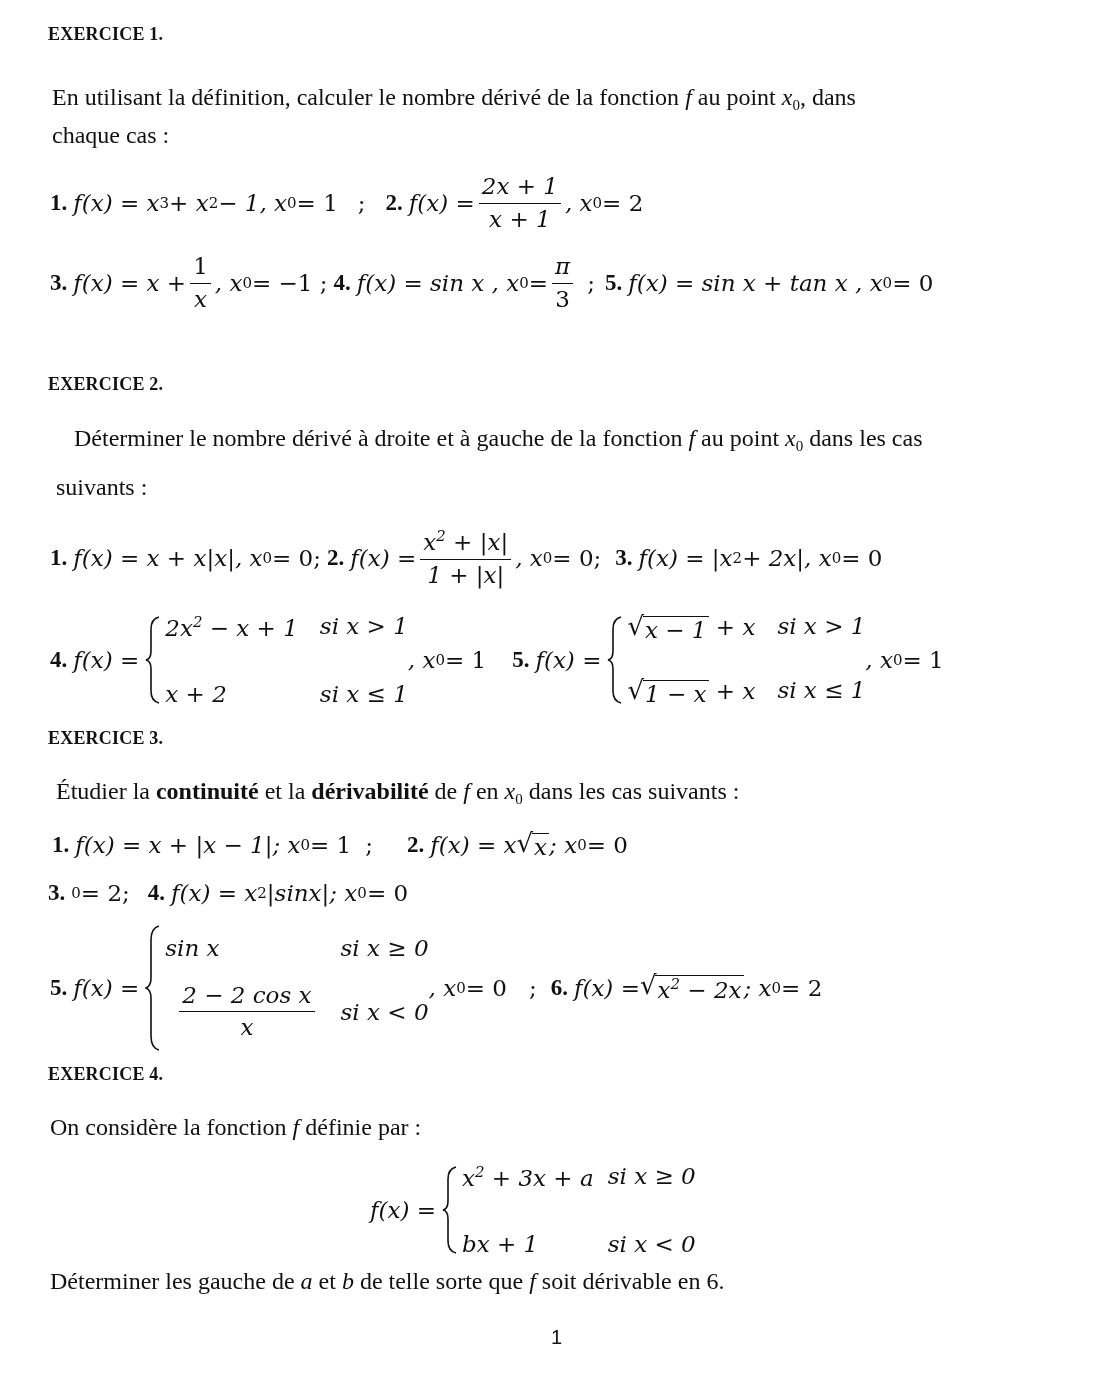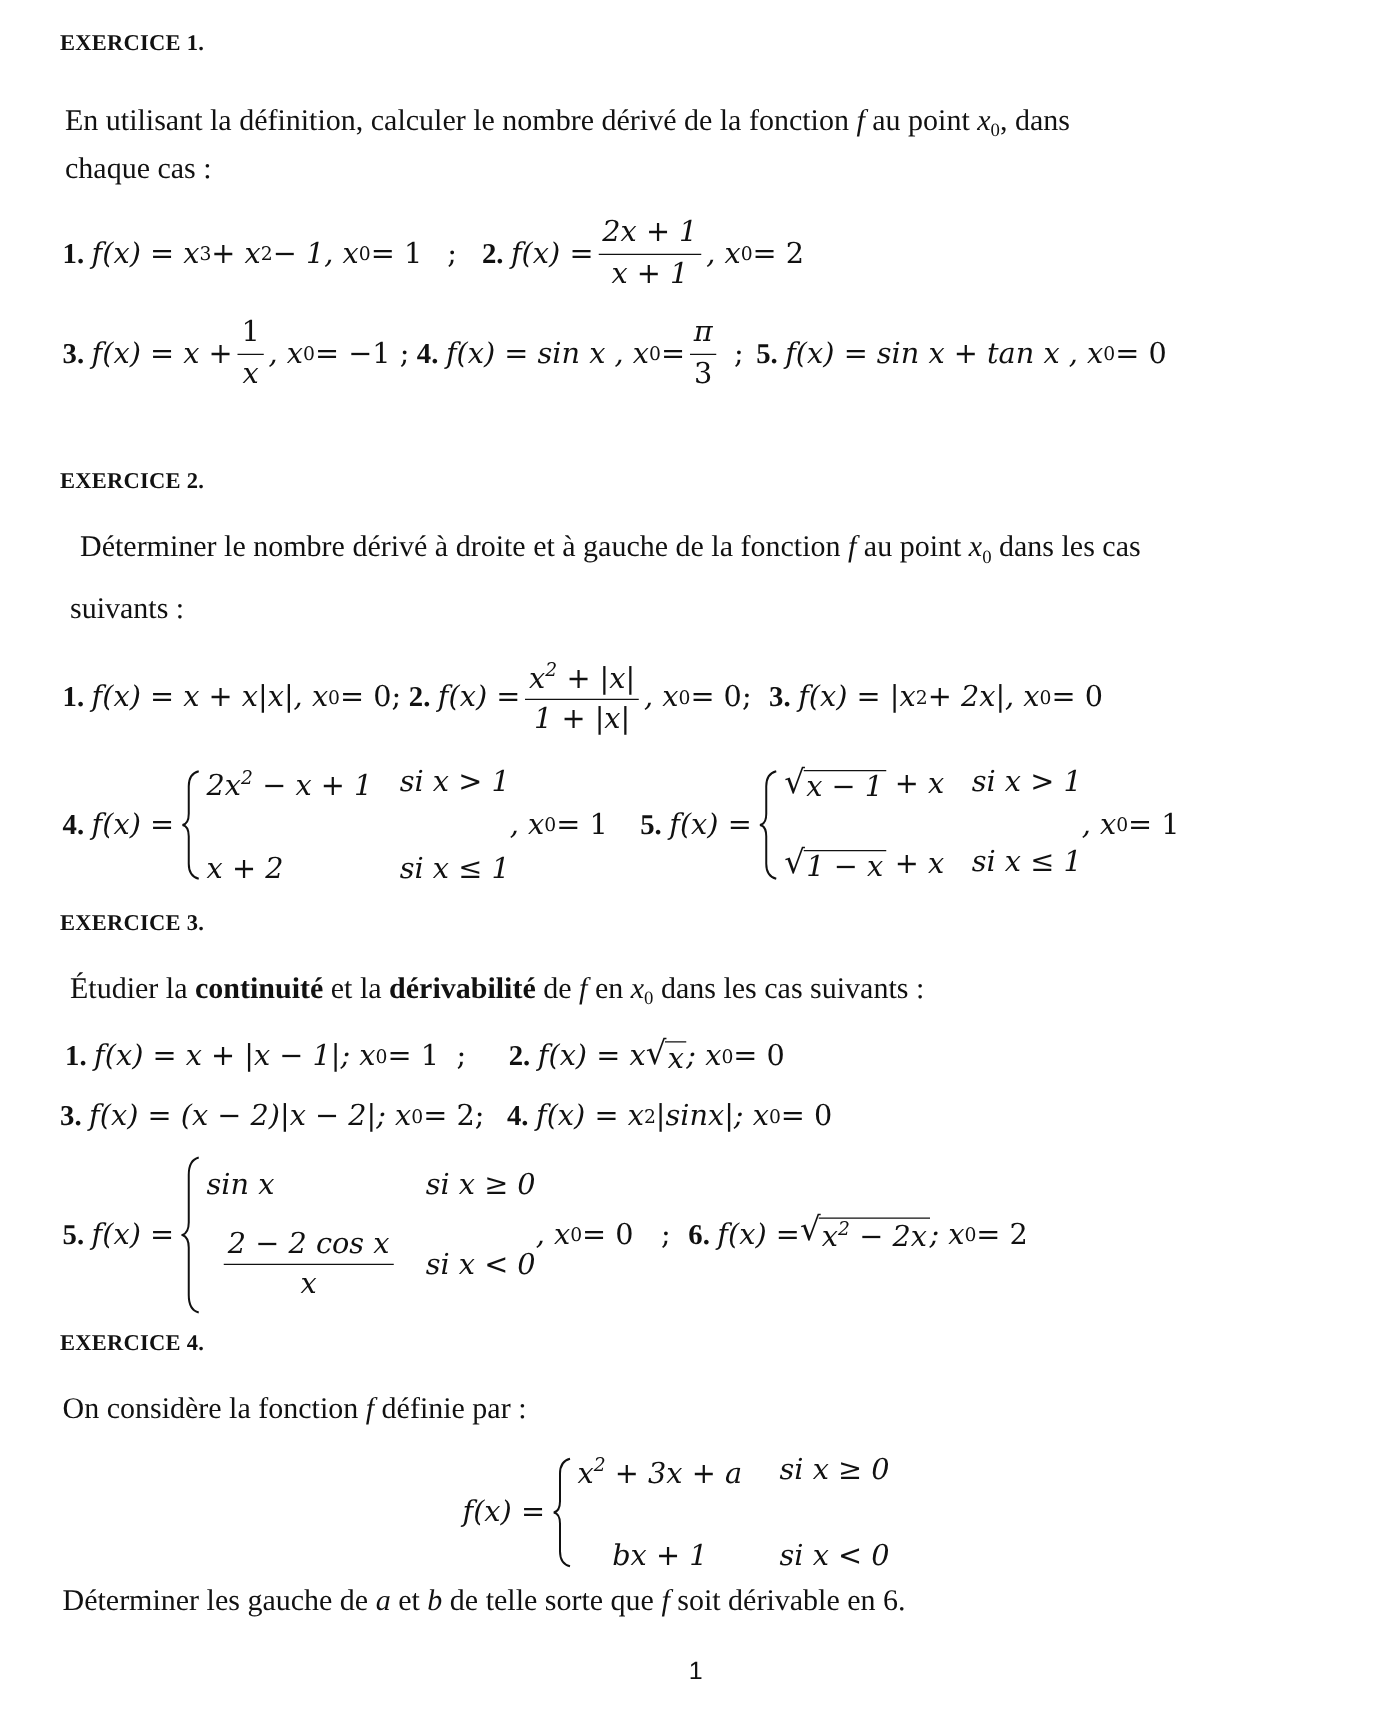--- a/index.html
+++ b/index.html
@@ -79,21 +79,21 @@
     </span>
   <span class="sep">;</span>
   <span class="num">5.</span>
   <span class="i">f(x) = sin x + tan x , x</span>
     <span class="sub">0</span>
     <span> = 0</span>
 </div>
 
 <div class="abs h" style="left:48px;top:374px;">EXERCICE 2.</div>
 
-<div class="abs p" style="left:64px;top:425px;">
+<div class="abs p" style="left:74px;top:425px;">
   <span>Déterminer le nombre dérivé à droite et à gauche de la fonction </span><span class="i">f</span><span> au point </span><span class="i">x</span><span class="sub">0</span><span> dans les cas</span>
 </div>
 <div class="abs p" style="left:56px;top:474px;">suivants :</div>
 
 <div class="abs row m" style="left:50px;top:522px;height:72px;">
   <span class="num">1.</span>
   <span class="i">f(x) = x + x|x|, x</span>
     <span class="sub">0</span>
     <span style="margin-right:6px;"> = 0;</span>
   <span class="num">2.</span>
@@ -173,21 +173,20 @@
       <span class="rad">√</span>
       <span class="under">x</span>
     </span>
   <span class="i">; x</span>
     <span class="sub">0</span>
     <span> = 0</span>
 </div>
 
 <div class="abs row m" style="left:48px;top:874px;height:38px;">
   <span class="num">3.</span>
-  <span class="i">f(x) = (x − 2)|x − 2|; x</span>
     <span class="sub">0</span>
     <span style="margin-right:18px;"> = 2;</span>
   <span class="num">4.</span>
   <span class="i">f(x) = x</span>
     <span class="sup">2</span>
     <span class="i">|sinx|; x</span>
     <span class="sub">0</span>
     <span> = 0</span>
 </div>
 
@@ -228,21 +227,21 @@
 <div class="abs p" style="left:50px;top:1114px;">
   <span>On considère la fonction </span><span class="i">f</span><span> définie par :</span>
 </div>
 
 <div class="abs row m" style="left:370px;top:1160px;height:100px;">
   <span class="i">f(x) = </span>
   <span class="pw">
     <svg class="brace" width="16" height="90" viewBox="0 0 16 90">
         <path d="M14 2 Q6 4 6 14 L6 36 Q6 44 1 45 Q6 46 6 54 L6 76 Q6 86 14 88" fill="none" stroke="#111" stroke-width="1.6"></path>
       </svg>
-    <span class="cases" style="column-gap:30px;text-align:center;">
+    <span class="cases" style="column-gap:14px;">
       <span class="i"><span>x</span><span class="sup">2</span><span> + 3x + a</span></span>
       <span class="i">si  x ≥ 0</span>
       <span class="i">bx + 1</span>
       <span class="i">si  x &lt; 0</span>
     </span>
   </span>
 </div>
 
 <div class="abs p" style="left:50px;top:1268px;">
   <span>Déterminer les gauche de </span><span class="i">a</span><span> et </span><span class="i">b</span><span> de telle sorte que </span><span class="i">f</span><span> soit dérivable en 6.</span>

